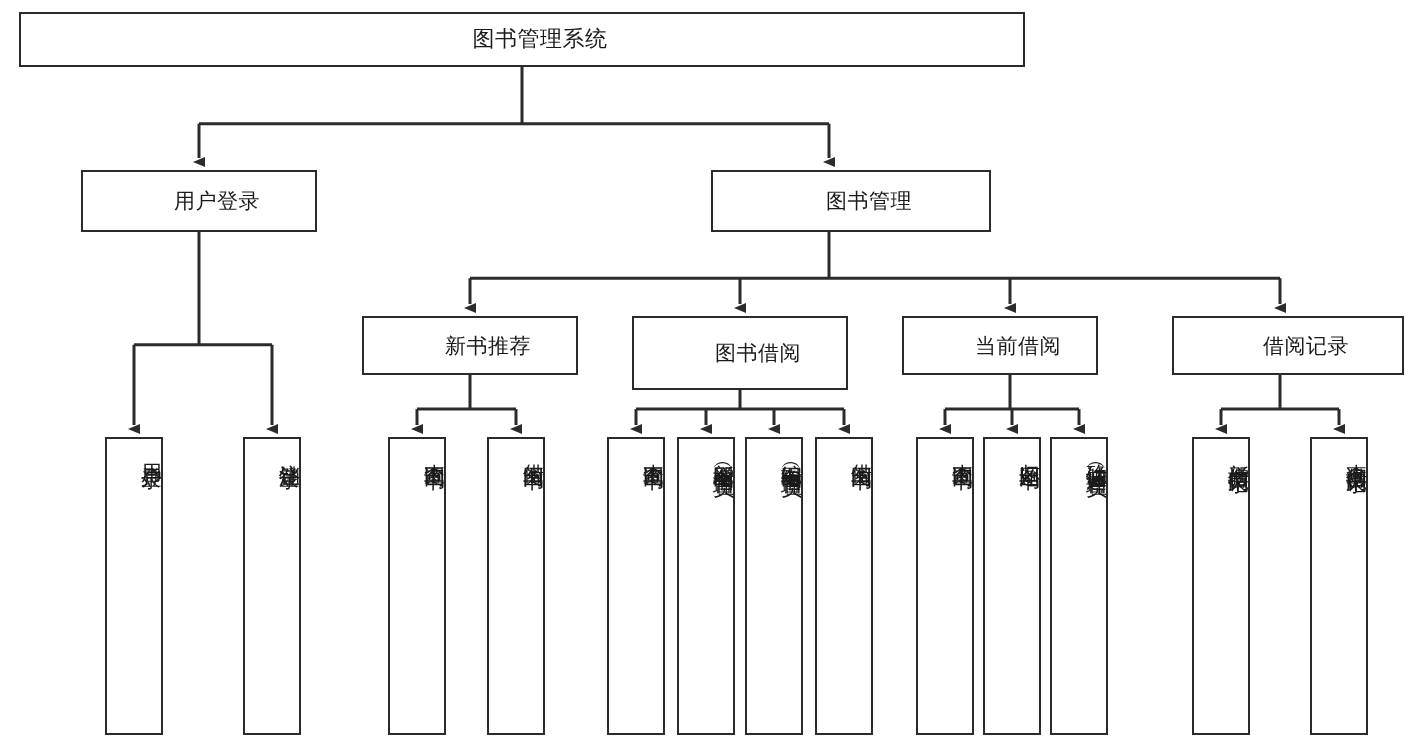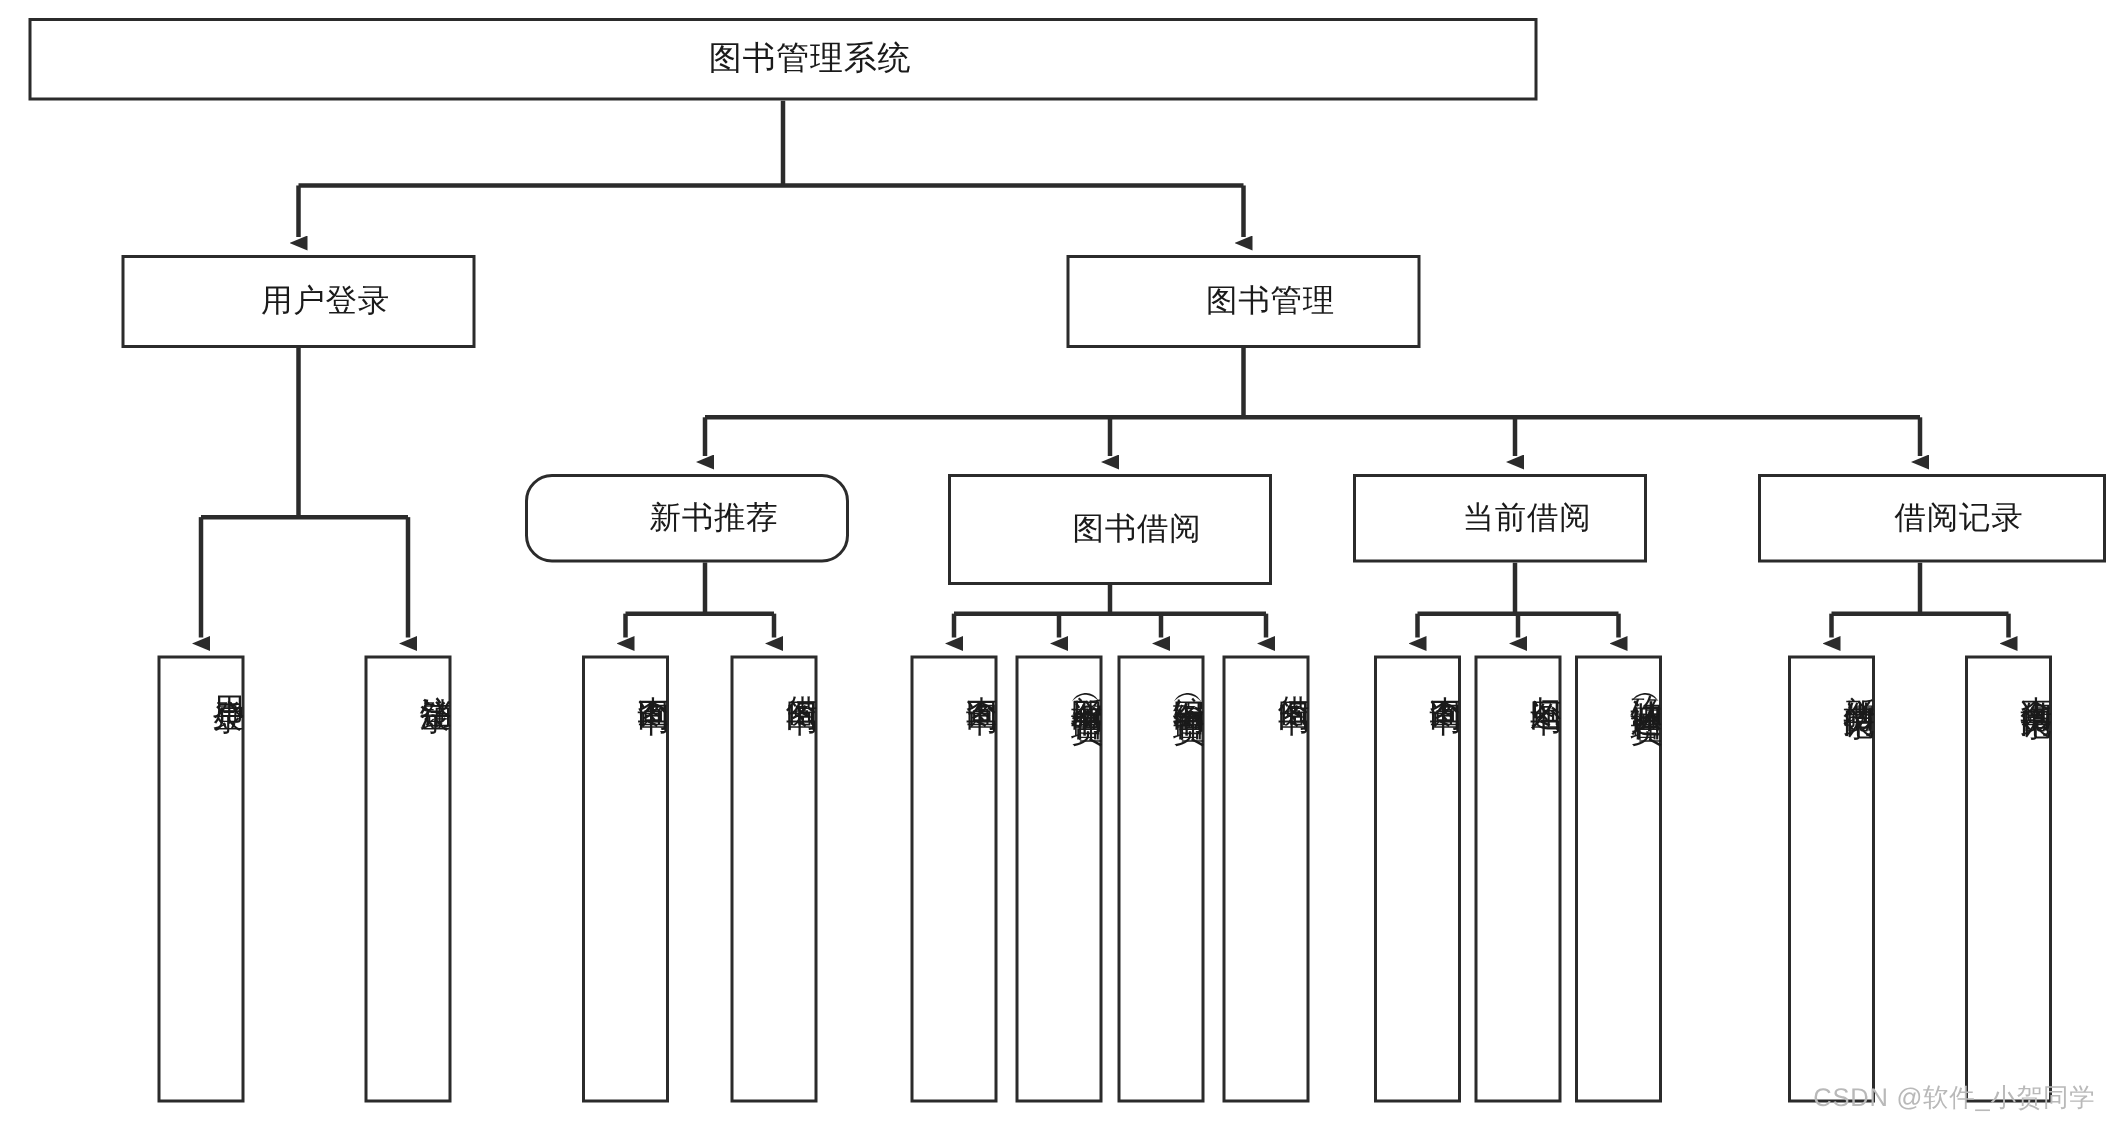--- a/index.html
+++ b/index.html
@@ -121,24 +121,24 @@
       </g>
   </svg>
 
   <div id="node-layer">
       <div class="node horiz root" style="left: 19px; top: 12px; width: 1006px; height: 55px;">
         <span class="node-label">图书管理系统</span>
       </div>
       <div class="node horiz" style="left: 81px; top: 170px; width: 236px; height: 62px;">
         <span class="node-label">用户登录</span>
       </div>
-      <div class="node horiz" style="left: 711px; top: 170px; width: 236px; height: 62px;">
+      <div class="node horiz" style="left: 711px; top: 170px; width: 280px; height: 62px;">
         <span class="node-label">图书管理</span>
       </div>
-      <div class="node horiz" style="left: 350px; top: 316px; width: 216px; height: 59px; border-radius: 18px;">
+      <div class="node horiz" style="left: 362px; top: 316px; width: 216px; height: 59px;">
         <span class="node-label">新书推荐</span>
       </div>
       <div class="node horiz" style="left: 632px; top: 316px; width: 216px; height: 74px;">
         <span class="node-label">图书借阅</span>
       </div>
       <div class="node horiz" style="left: 902px; top: 316px; width: 196px; height: 59px;">
         <span class="node-label">当前借阅</span>
       </div>
       <div class="node horiz" style="left: 1172px; top: 316px; width: 232px; height: 59px;">
         <span class="node-label">借阅记录</span>
@@ -177,14 +177,13 @@
         <span class="node-label">确认归还（管理员）</span>
       </div>
       <div class="node vert" style="left: 1192px; top: 437px; width: 58px; height: 298px;">
         <span class="node-label">新增借阅记录</span>
       </div>
       <div class="node vert" style="left: 1310px; top: 437px; width: 58px; height: 298px;">
         <span class="node-label">查询借阅记录</span>
       </div>
     </div>
 
-  <div class="watermark">CSDN @软件_小贺同学</div>
 </div>
 
 </body></html>

